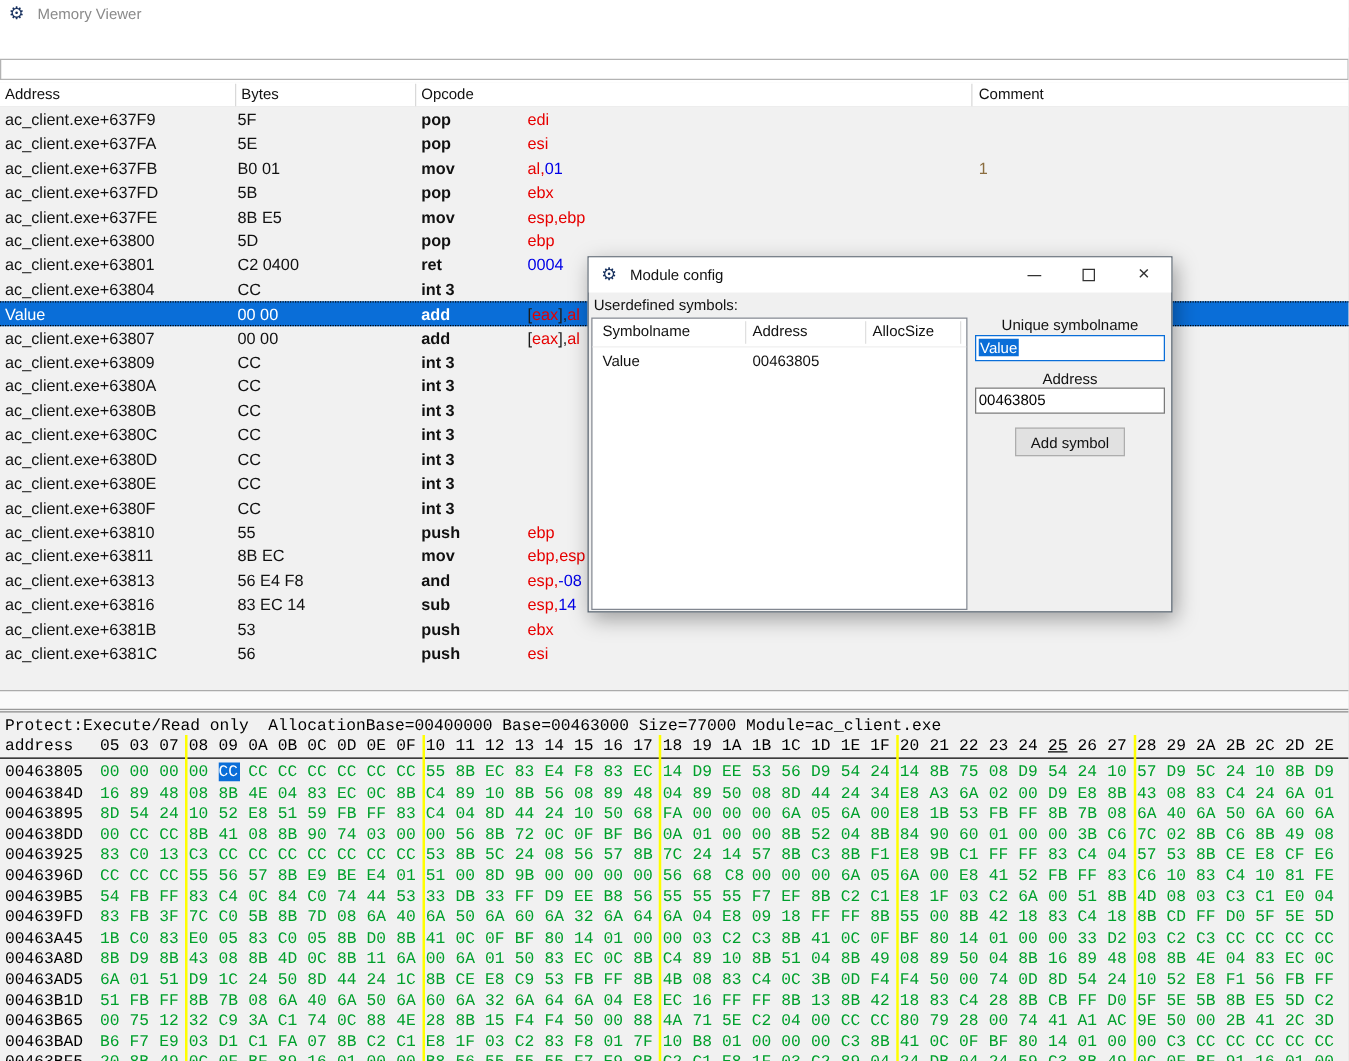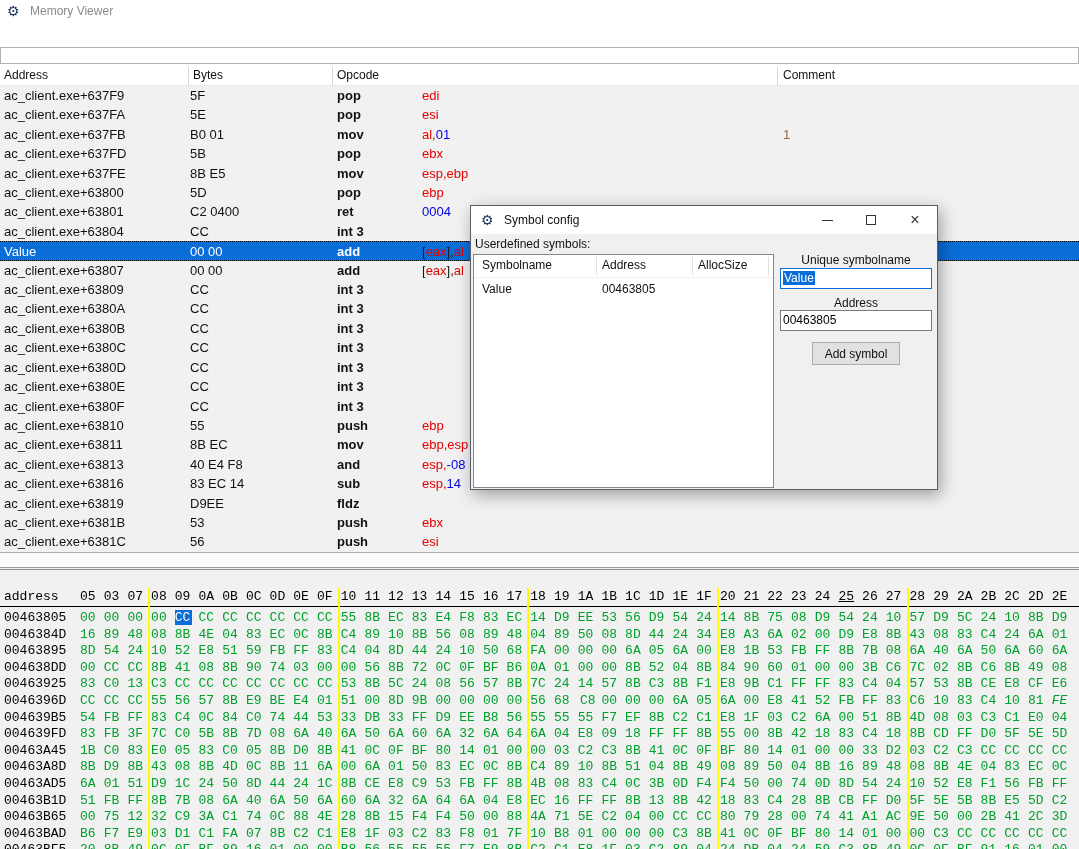--- a/index.html
+++ b/index.html
@@ -209,53 +209,48 @@
         <span class="c-ops"><span class="op-r">ebp</span></span>
       </div>
       <div class="dis-row">
         <span class="c-addr">ac_client.exe+63811</span>
         <span class="c-bytes">8B EC</span>
         <span class="c-mn">mov</span>
         <span class="c-ops"><span class="op-r">ebp,esp</span></span>
       </div>
       <div class="dis-row">
         <span class="c-addr">ac_client.exe+63813</span>
-        <span class="c-bytes">40 E4 F8</span>
+        <span class="c-bytes">56 E4 F8</span>
         <span class="c-mn">and</span>
         <span class="c-ops"><span class="op-r">esp,</span><span class="op-n">-08</span></span>
       </div>
       <div class="dis-row">
         <span class="c-addr">ac_client.exe+63816</span>
         <span class="c-bytes">83 EC 14</span>
         <span class="c-mn">sub</span>
         <span class="c-ops"><span class="op-r">esp,</span><span class="op-n">14</span></span>
-      </div>
-      <div class="dis-row">
-        <span class="c-addr">ac_client.exe+63819</span>
-        <span class="c-bytes">D9EE</span>
-        <span class="c-mn">fldz</span>
-        <span class="c-ops"></span>
       </div>
       <div class="dis-row">
         <span class="c-addr">ac_client.exe+6381B</span>
         <span class="c-bytes">53</span>
         <span class="c-mn">push</span>
         <span class="c-ops"><span class="op-r">ebx</span></span>
       </div>
       <div class="dis-row">
         <span class="c-addr">ac_client.exe+6381C</span>
         <span class="c-bytes">56</span>
         <span class="c-mn">push</span>
         <span class="c-ops"><span class="op-r">esi</span></span>
       </div>
     </div>
 
   <div class="split"></div>
 
   <div class="hexpanel" id="hexpanel">
+    <div class="hx-info">Protect:Execute/Read only  AllocationBase=00400000 Base=00463000 Size=77000 Module=ac_client.exe</div>
     <div class="hx-head" id="hxhead">
         <span style="left: 4px;">address</span>
         <span style="left: 80px;">05</span>
         <span style="left: 103.7px;">03</span>
         <span style="left: 127.4px;">07</span>
         <span style="left: 151.1px;">08</span>
         <span style="left: 174.8px;">09</span>
         <span style="left: 198.5px;">0A</span>
         <span style="left: 222.2px;">0B</span>
         <span style="left: 245.9px;">0C</span>
@@ -557,21 +552,21 @@
           <span class="hx-byte" style="left: 814.7px;">52</span>
           <span class="hx-byte" style="left: 838.4px;">FB</span>
           <span class="hx-byte" style="left: 862.1px;">FF</span>
           <span class="hx-byte" style="left: 885.8px;">83</span>
           <span class="hx-byte" style="left: 909.5px;">C6</span>
           <span class="hx-byte" style="left: 933.2px;">10</span>
           <span class="hx-byte" style="left: 956.9px;">83</span>
           <span class="hx-byte" style="left: 980.6px;">C4</span>
           <span class="hx-byte" style="left: 1004.3px;">10</span>
           <span class="hx-byte" style="left: 1028px;">81</span>
-          <span class="hx-byte" style="left: 1051.7px; font-style: italic;">FE</span>
+          <span class="hx-byte" style="left: 1051.7px;">FE</span>
         </div>
         <div class="hx-row" style="top: 139.6px;">
           <span class="hx-addr">004639B5</span>
           <span class="hx-byte" style="left: 80px;">54</span>
           <span class="hx-byte" style="left: 103.7px;">FB</span>
           <span class="hx-byte" style="left: 127.4px;">FF</span>
           <span class="hx-byte" style="left: 151.1px;">83</span>
           <span class="hx-byte" style="left: 174.8px;">C4</span>
           <span class="hx-byte" style="left: 198.5px;">0C</span>
           <span class="hx-byte" style="left: 222.2px;">84</span>
@@ -975,21 +970,21 @@
   <div class="hx-yline" style="left: 148.1px;"></div>
       <div class="hx-yline" style="left: 337.7px;"></div>
       <div class="hx-yline" style="left: 527.3px;"></div>
       <div class="hx-yline" style="left: 716.9px;"></div>
       <div class="hx-yline" style="left: 906.5px;"></div>
     </div>
 
   <div class="dialog">
     <div class="dlg-titlebar">
       <span class="appicon">⚙</span>
-      <span class="dlg-title">Symbol config</span>
+      <span class="dlg-title">Module config</span>
       <span class="capbtns">
         <span class="capbtn">
             <span class="ic-min"></span>
           </span>
         <span class="capbtn">
             <span class="ic-max"></span>
           </span>
         <span class="capbtn">
             <span class="ic-close">×</span>
           </span>

